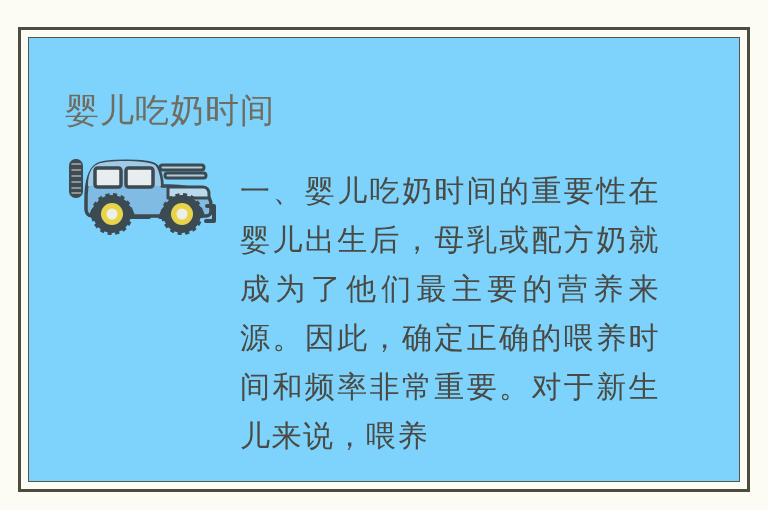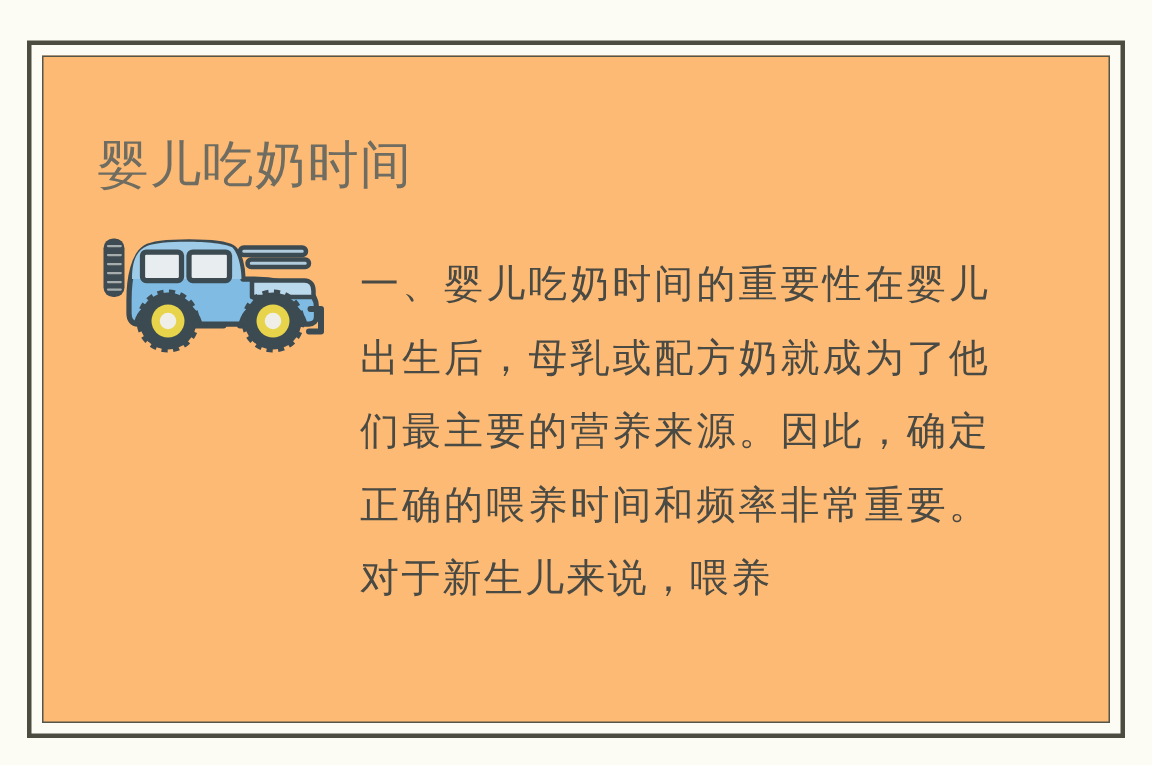--- a/index.html
+++ b/index.html
@@ -36,21 +36,21 @@
 
   
   #inner-frame {
     position: absolute;
     left: 7px;
     top: 7px;
     right: 7px;
     bottom: 7px;
     border: 1px solid #555548;
     box-sizing: border-box;
-    background: #fdba74;
+    background: #7dd3fc;
   }
 
   #content {
     position: absolute;
     left: 0; top: 0; right: 0; bottom: 0;
   }
 
   #page-title {
     position: absolute;
     left: 36px;
@@ -76,21 +76,21 @@
     width: 160px;
     height: 86px;
   }
 
   #article-body {
     position: absolute;
     left: 211px;
     top: 128px;
     width: 420px;
     font-family: "DejaVu Sans", "Liberation Sans", sans-serif;
-    font-size: 26px;
+    font-size: 30px;
     line-height: 49px;
     color: #4A4A44;
     letter-spacing: 1.5px;
     text-align: justify;
     white-space: pre-wrap;
     word-break: break-all;
   }
 </style>
 </head>
 <body>

